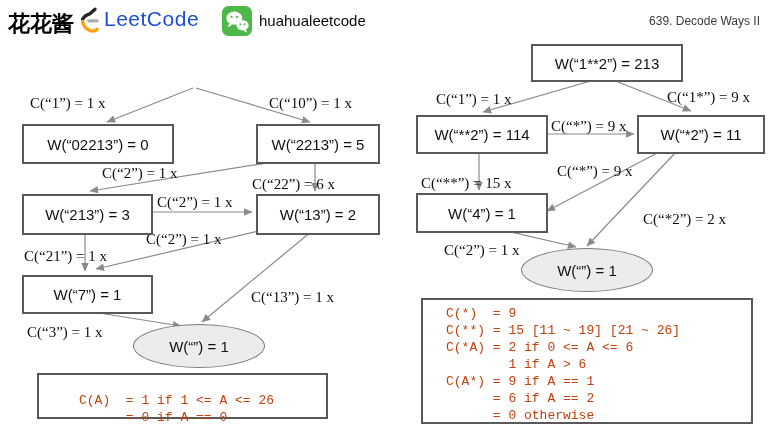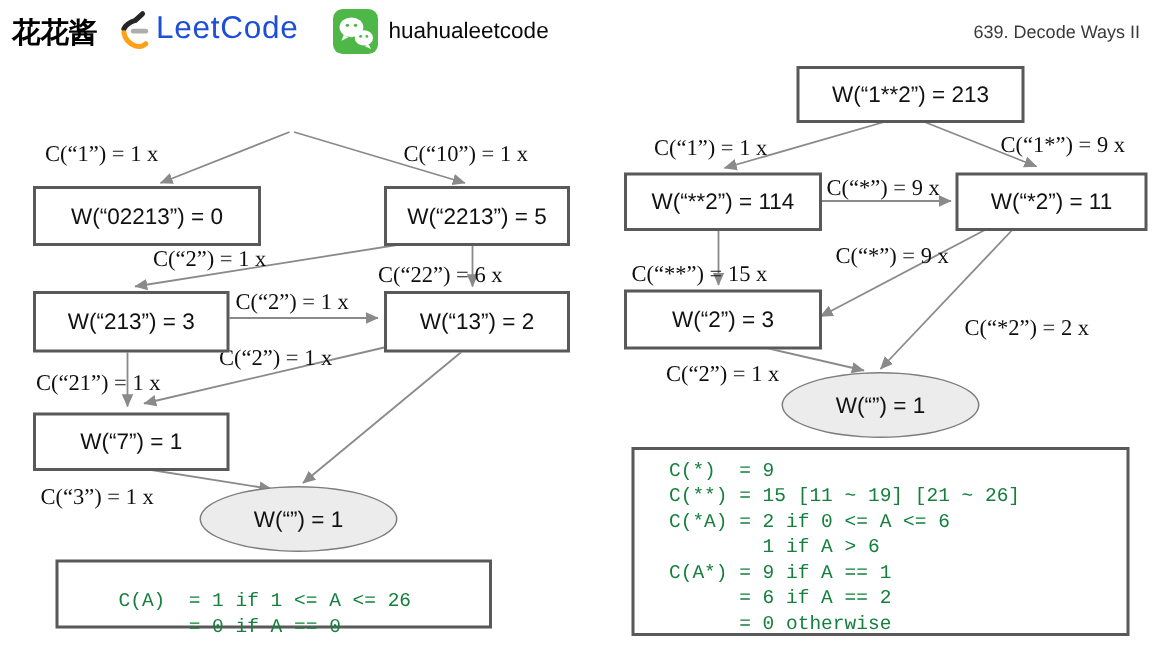--- a/index.html
+++ b/index.html
@@ -1,32 +1,32 @@
 <!DOCTYPE html>
 <html><head>
 <meta charset="utf-8">
 <style>
   html,body{margin:0;padding:0;background:#ffffff;}
   #canvas{position:relative;width:768px;height:432px;background:#fff;overflow:hidden;
           font-family:"Liberation Sans","DejaVu Sans",sans-serif;color:#111;}
   
-  .brand{position:absolute;left:8px;top:9px;font-size:19px;font-weight:700;color:#000;}
+  .brand{position:absolute;left:8px;top:9px;font-size:22px;font-weight:700;color:#000;}
   .lc-text{position:absolute;left:104px;top:7px;font-size:21px;color:#1d4ed8;letter-spacing:.5px;}
   .wc-handle{position:absolute;left:259px;top:12px;font-size:15px;color:#0a0a0a;}
   .slide-title{position:absolute;right:8px;top:14px;font-size:12px;color:#3a3a3a;}
   .hdr-icon{position:absolute;}
   
   #edges{position:absolute;left:0;top:0;width:768px;height:432px;z-index:1;}
   .node{position:absolute;z-index:3;border:2px solid #595959;background:#fff;
         display:flex;align-items:center;justify-content:center;font-size:15px;white-space:nowrap;}
   .ellipse{position:absolute;z-index:3;border:1.5px solid #7d7d7d;background:#ececec;border-radius:50%;
         display:flex;align-items:center;justify-content:center;font-size:15px;}
   .elabel{position:absolute;z-index:2;font-size:15px;color:#0f0f0f;white-space:nowrap;font-family:Liberation Serif, serif;}
   .formula{position:absolute;z-index:3;border:2px solid #595959;background:#fff;
-        font-family:"Liberation Mono","DejaVu Sans Mono",monospace;font-size:13px;color:#15803d;}
+        font-family:"Liberation Mono","DejaVu Sans Mono",monospace;font-size:13px;color:#c2410c;}
   .formula div{white-space:pre;line-height:17px;}
   #formula-left{left:37px;top:373px;width:291px;height:46px;padding:17px 0 0 40px;box-sizing:border-box;}
   #formula-right{left:421px;top:298px;width:332px;height:126px;padding:5px 0 0 23px;box-sizing:border-box;}
 </style>
 </head>
 <body>
 
 <div id="canvas">
 
   <span class="brand">花花酱</span>
@@ -88,31 +88,32 @@
   <div class="node" style="left:22px;top:275px;width:127px;height:35px">W(“7”) = 1</div>
   <div class="ellipse" style="left:133px;top:324px;width:130px;height:42px">W(“”) = 1</div>
 
   <span class="elabel" style="left:30px;top:95px">C(“1”) = 1 x</span>
   <span class="elabel" style="left:269px;top:95px">C(“10”) = 1 x</span>
   <span class="elabel" style="left:102px;top:165px">C(“2”) = 1 x</span>
   <span class="elabel" style="left:252px;top:176px">C(“22”) = 6 x</span>
   <span class="elabel" style="left:157px;top:194px">C(“2”) = 1 x</span>
   <span class="elabel" style="left:146px;top:231px">C(“2”) = 1 x</span>
   <span class="elabel" style="left:24px;top:248px">C(“21”) = 1 x</span>
+  <span class="elabel" style="left:251px;top:289px">C(“13”) = 1 x</span>
   <span class="elabel" style="left:27px;top:324px">C(“3”) = 1 x</span>
 
   <div class="formula" id="formula-left">
     <div>C(A)  = 1 if 1 &lt;= A &lt;= 26</div>
     <div>      = 0 if A == 0</div>
   </div>
 
   <div class="node" style="left:531px;top:44px;width:148px;height:34px">W(“1**2”) = 213</div>
   <div class="node" style="left:416px;top:115px;width:128px;height:35px">W(“**2”) = 114</div>
   <div class="node" style="left:637px;top:115px;width:124px;height:35px">W(“*2”) = 11</div>
-  <div class="node" style="left:416px;top:193px;width:128px;height:36px">W(“2”) = 3</div>
+  <div class="node" style="left:416px;top:193px;width:128px;height:36px">W(“4”) = 1</div>
   <div class="ellipse" style="left:521px;top:248px;width:130px;height:42px">W(“”) = 1</div>
 
   <span class="elabel" style="left:436px;top:91px">C(“1”) = 1 x</span>
   <span class="elabel" style="left:667px;top:89px">C(“1*”) = 9 x</span>
   <span class="elabel" style="left:551px;top:118px">C(“*”) = 9 x</span>
   <span class="elabel" style="left:421px;top:175px">C(“**”) = 15 x</span>
   <span class="elabel" style="left:557px;top:163px">C(“*”) = 9 x</span>
   <span class="elabel" style="left:643px;top:211px">C(“*2”) = 2 x</span>
   <span class="elabel" style="left:444px;top:242px">C(“2”) = 1 x</span>
 

